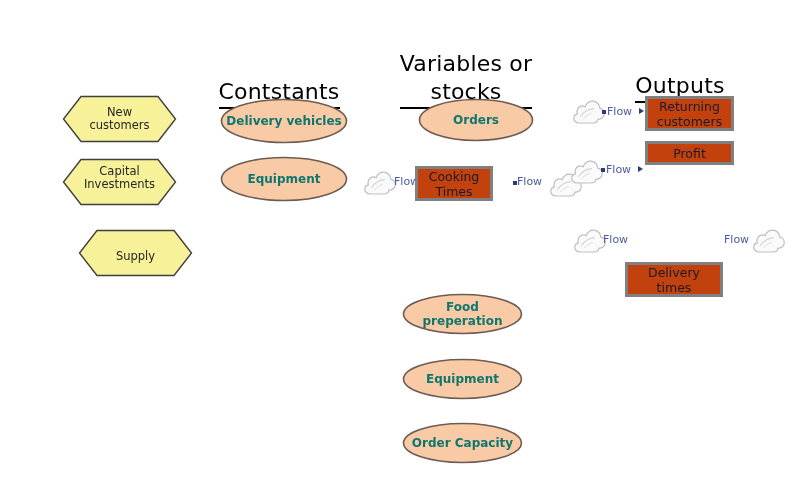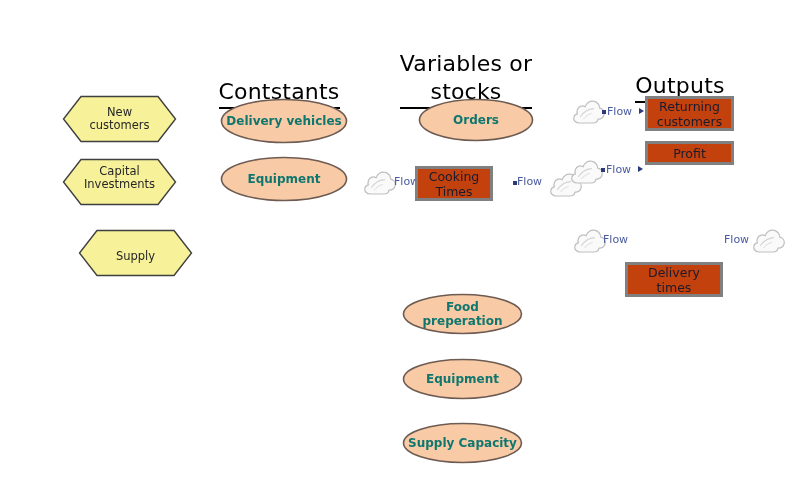--- a/index.html
+++ b/index.html
@@ -189,21 +189,21 @@
     <svg width="121" height="42" viewBox="0 0 121 42">
       <ellipse cx="60.5" cy="21" rx="59" ry="19.5" fill="#F8CBA6" stroke="#6E5B52" stroke-width="1.6"></ellipse>
     </svg>
     <div class="ellipse-label">Food preperation</div>
   </div>
 
   <div class="ellipse-wrap" style="left:402px; top:422px; width:121px; height:42px;">
     <svg width="121" height="42" viewBox="0 0 121 42">
       <ellipse cx="60.5" cy="21" rx="59" ry="19.5" fill="#F8CBA6" stroke="#6E5B52" stroke-width="1.6"></ellipse>
     </svg>
-    <div class="ellipse-label">Supply Capacity</div>
+    <div class="ellipse-label">Order Capacity</div>
   </div>
 
   <div class="cloud-wrap" style="left:572px; top:99px; width:34px; height:26px;">
     <svg width="34" height="26" viewBox="0 0 34 26">
       <path d="M7.5,24 C3.5,24 1.2,21.2 1.8,18.4 C2.2,16.3 3.9,15.1 5.4,14.9
                C4.3,12.2 5.6,8.6 8.4,7.4 C10.0,6.7 11.8,6.9 13.1,7.8
                C14.1,4.2 17.6,1.6 21.3,2.1 C24.9,2.5 27.7,5.7 27.8,9.2
                C30.6,9.8 32.6,12.4 32.2,15.3 C31.8,18.3 29.0,20.4 26.0,20.1
                C25.6,22.4 23.5,24 21.1,24 Z" fill="#FAFAFA" stroke="#BFBFBF" stroke-width="1.2" stroke-linejoin="round"></path>
       <path d="M8.5,17.5 C11.5,13.0 16.0,10.2 21.5,9.6" fill="none" stroke="#D3D3D3" stroke-width="1.1" stroke-linecap="round"></path>

